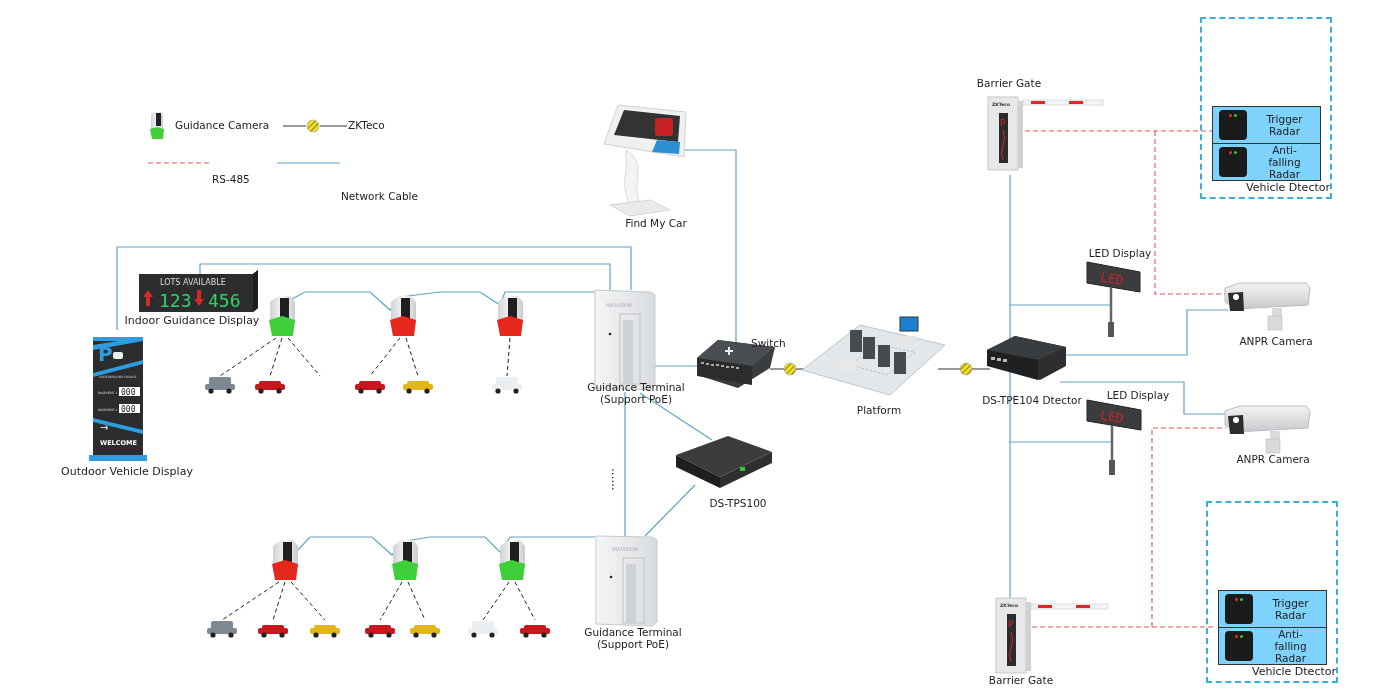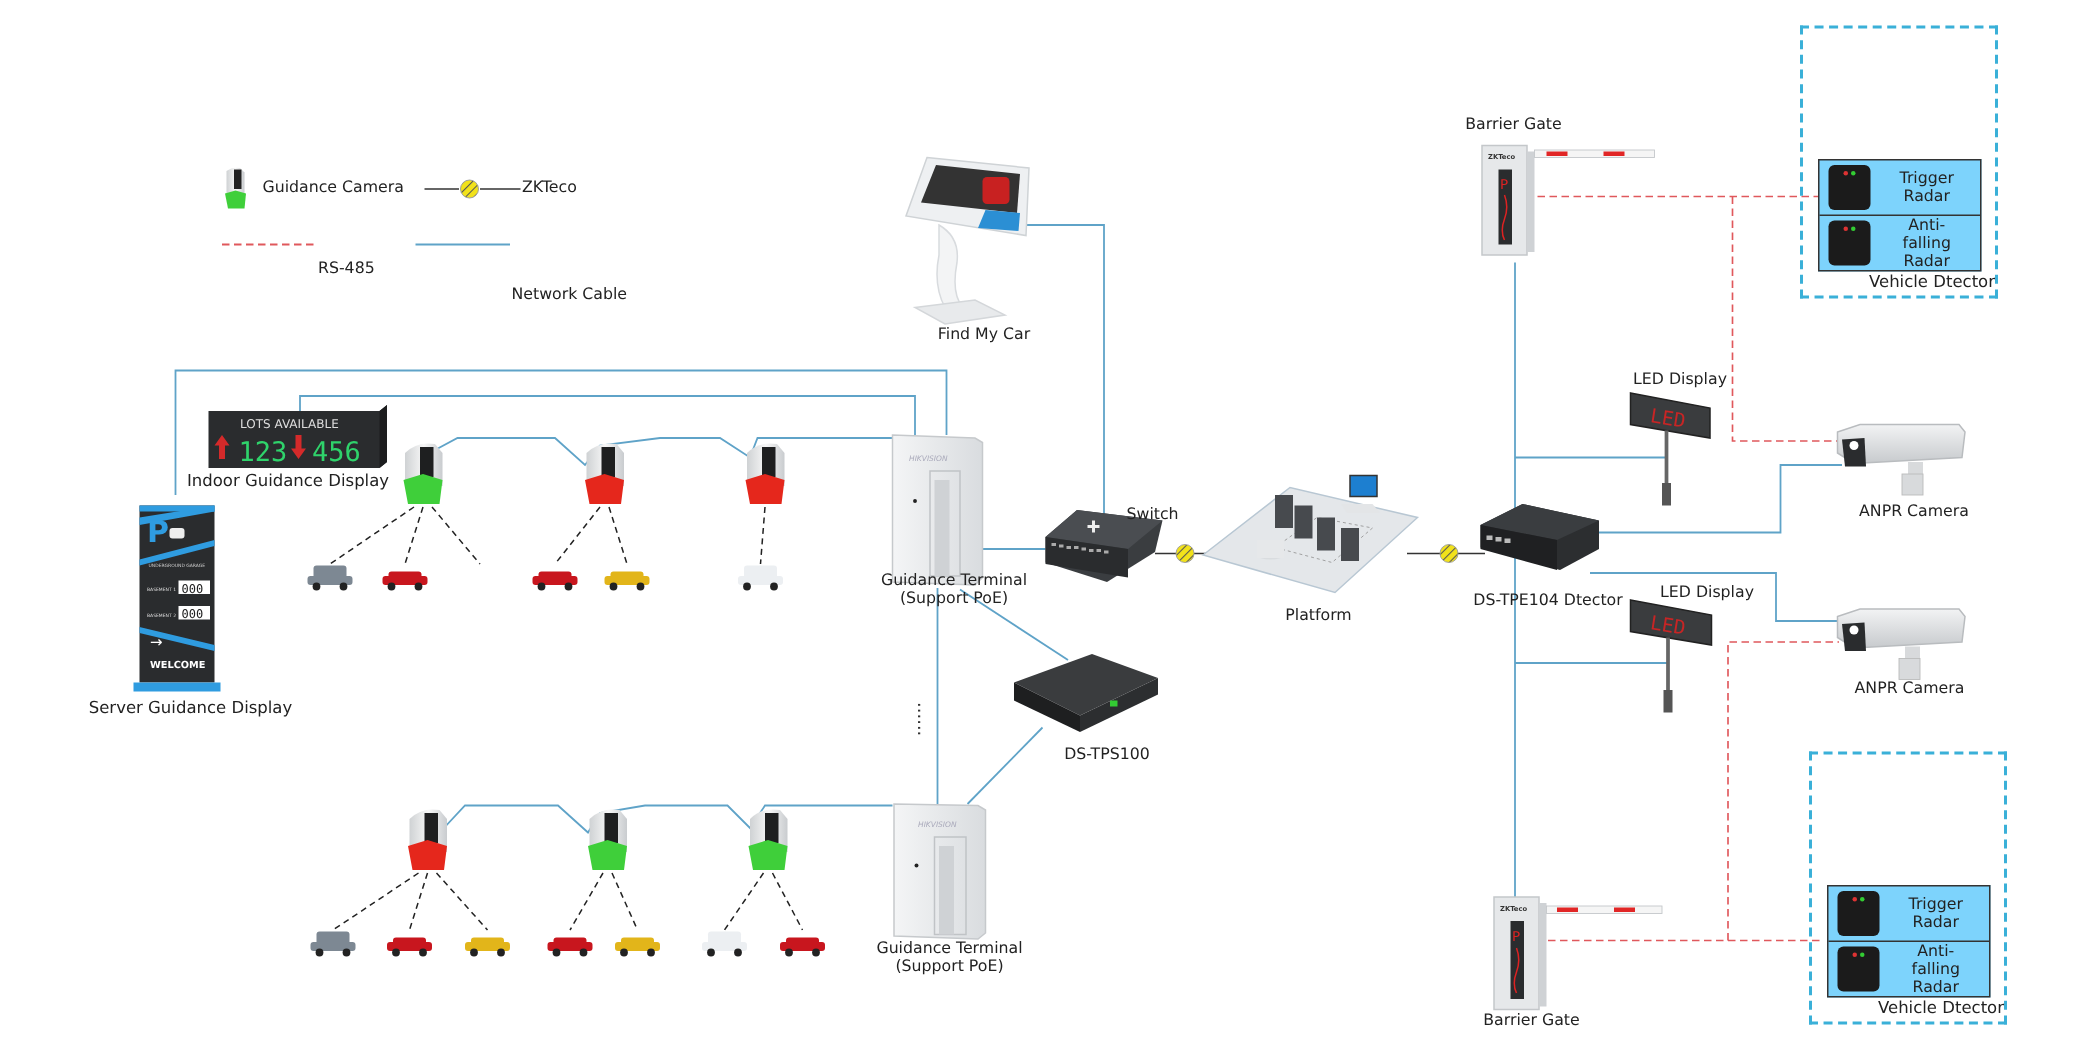--- a/index.html
+++ b/index.html
@@ -374,21 +374,21 @@
 </svg>
 
 
 <div class="lbl" style="left:175px;top:119px;">Guidance Camera</div>
 <div class="lbl" style="left:348px;top:119px;">ZKTeco</div>
 <div class="lbl" style="left:212px;top:157px;margin-top:16px;">RS-485</div>
 <div class="lbl" style="left:341px;top:157px;margin-top:33px;">Network Cable</div>
 
 <div class="lbl c" style="left:650px;top:217px;">Find My Car</div>
 <div class="lbl c" style="left:186px;top:314px;font-size:11px;">Indoor Guidance Display</div>
-<div class="lbl c" style="left:121px;top:465px;font-size:11px;">Server Guidance Display</div>
+<div class="lbl c" style="left:121px;top:465px;font-size:11px;">Outdoor Vehicle Display</div>
 
 <div class="lbl c" style="left:630px;top:381px;line-height:12px;">
   <div>Guidance Terminal</div>
   <div>(Support PoE)</div>
 </div>
 <div class="lbl c" style="left:627px;top:626px;line-height:12px;">
   <div>Guidance Terminal</div>
   <div>(Support PoE)</div>
 </div>
 

